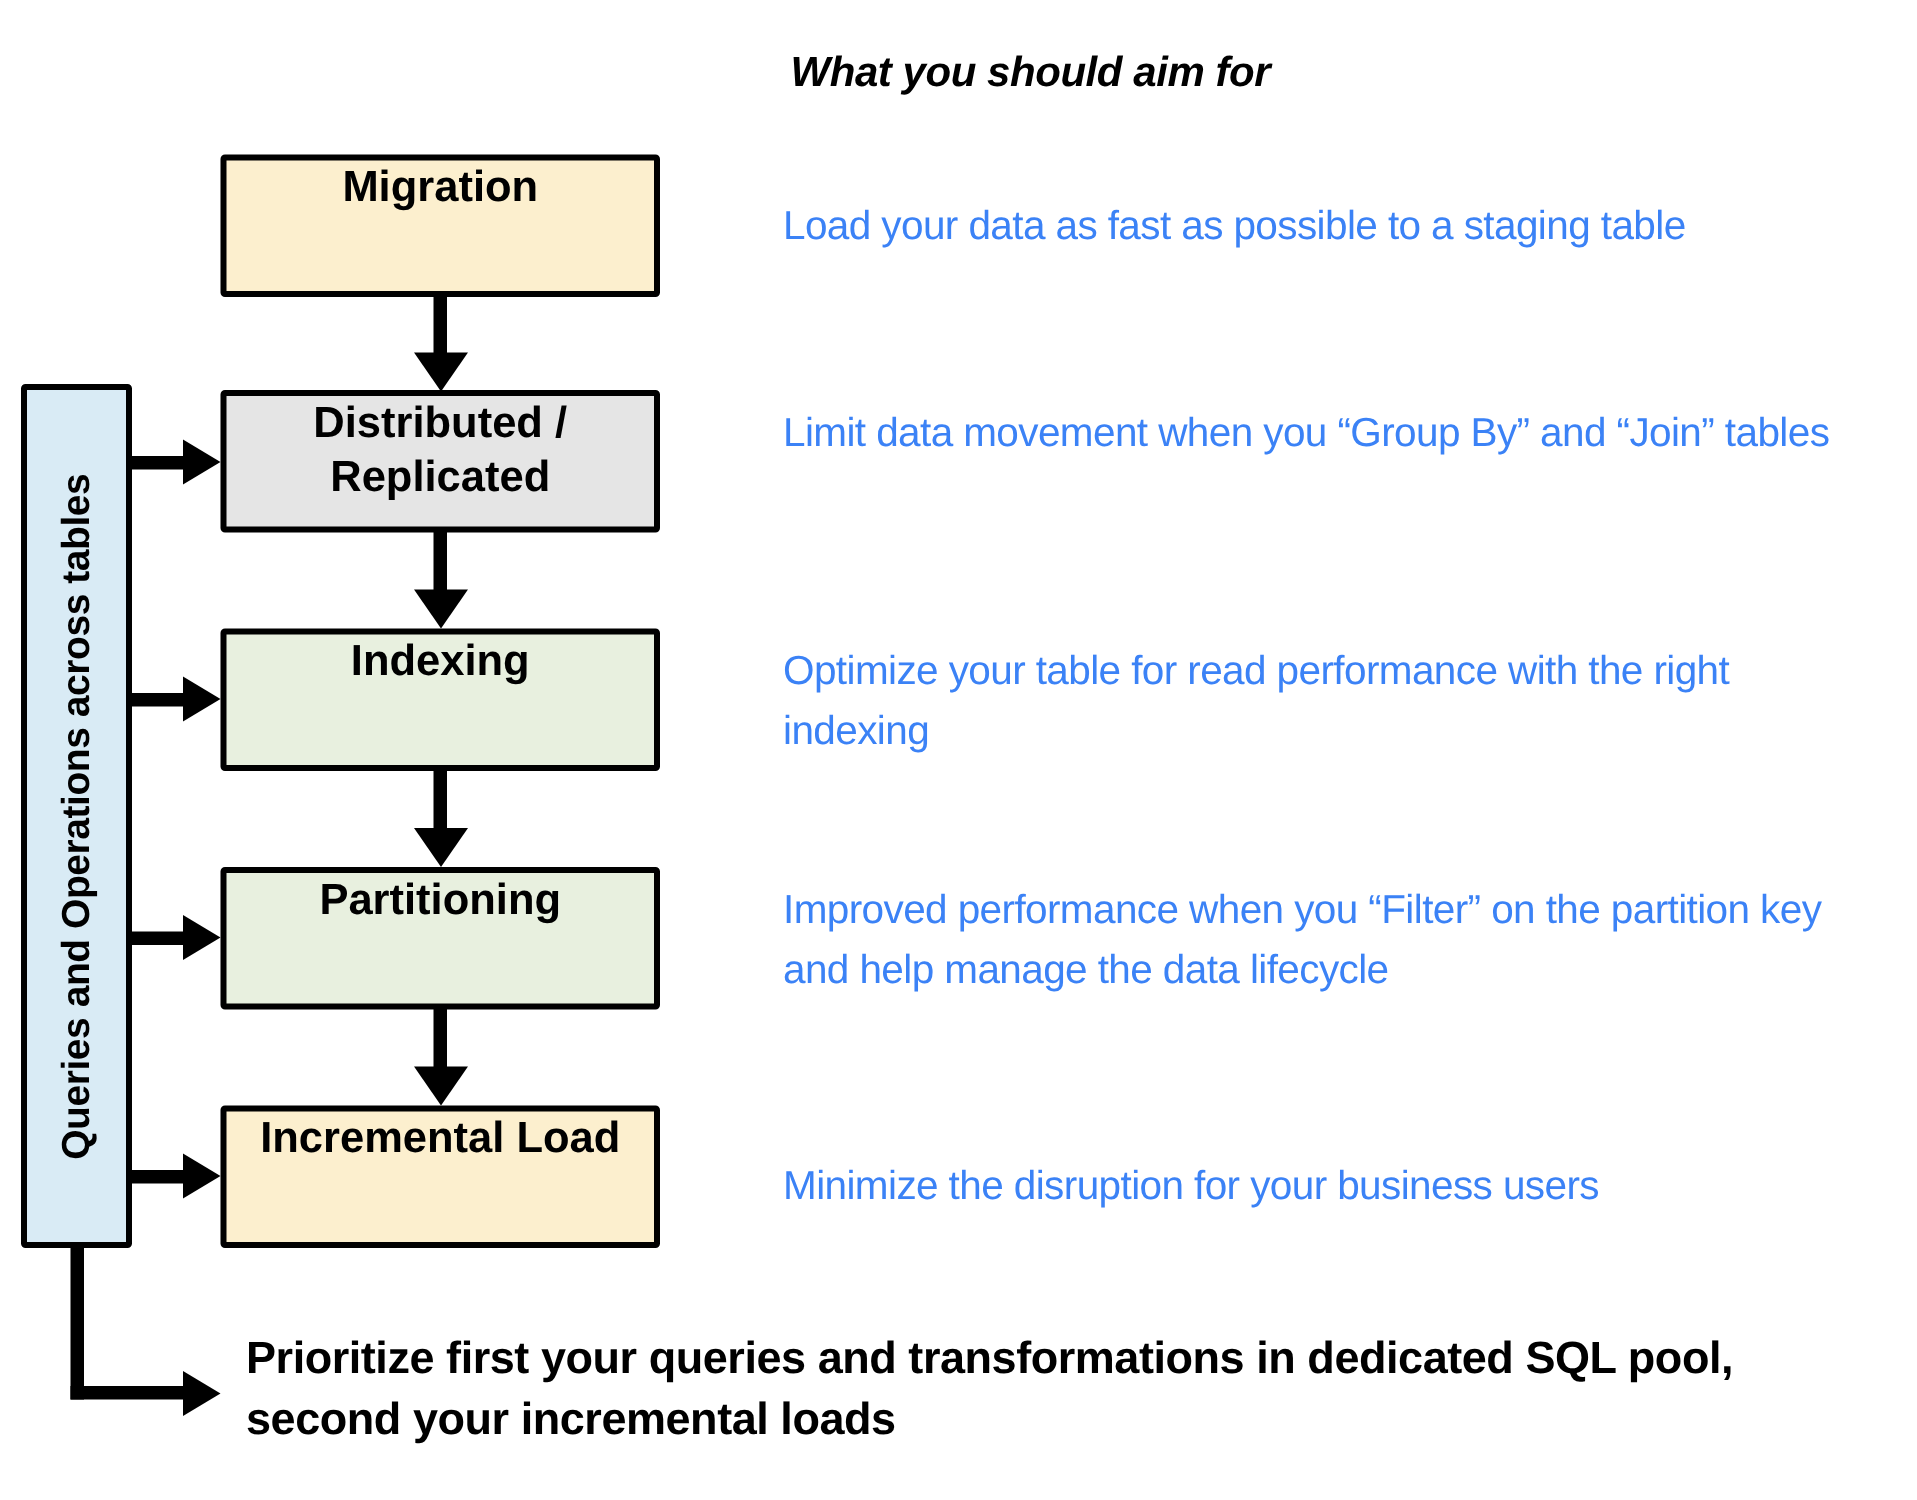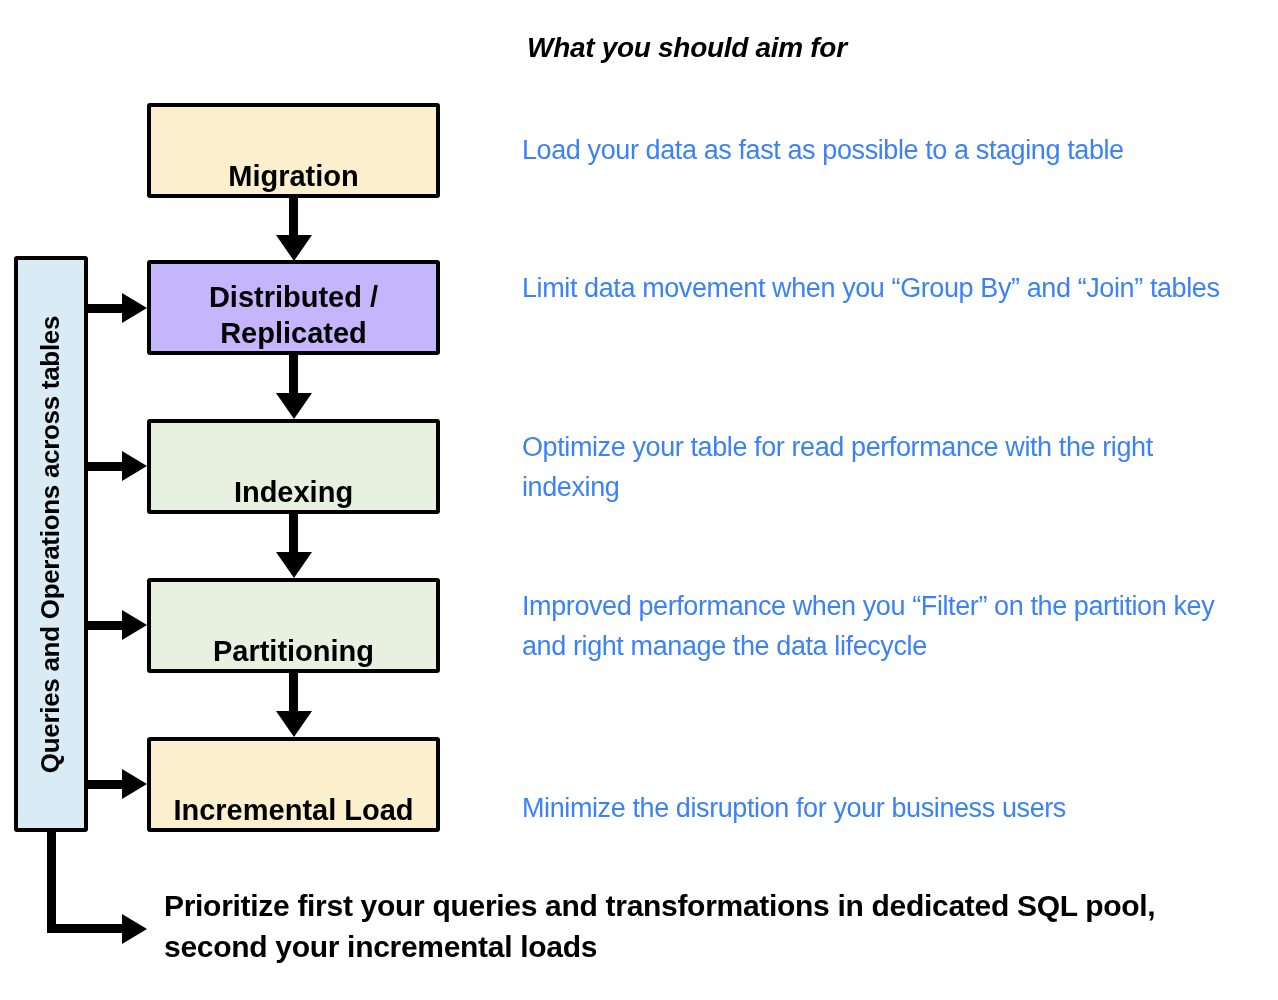--- a/index.html
+++ b/index.html
@@ -24,21 +24,21 @@
     font-style: italic;
   }
   .stage-box {
     position: absolute;
     left: 147px;
     width: 293px;
     height: 95px;
     border: 4px solid #000;
     border-radius: 3px;
     display: flex;
-    align-items: flex-end;
+    align-items: flex-start;
     justify-content: center;
     text-align: center;
     font-size: 29px;
     font-weight: bold;
     line-height: 1.25;
     padding: 0 10px;
   }
   .sidebar {
     position: absolute;
     left: 14px;
@@ -94,21 +94,21 @@
 
   <div class="title">What you should aim for</div>
 
   <div class="sidebar" style="background-color: rgb(217, 235, 245);">
     <span class="sidebar-label">Queries and Operations across tables</span>
   </div>
 
   <div class="stage-box" style="top: 103px; background-color: rgb(252, 239, 206);">
     <span>Migration</span>
   </div>
-  <div class="stage-box" style="top: 260px; background-color: #c4b5fd;">
+  <div class="stage-box" style="top: 260px; background-color: #e5e5e5;">
     <span>Distributed / Replicated</span>
   </div>
   <div class="stage-box" style="top: 419px; background-color: rgb(232, 240, 223); padding-left: 10px;">
     <span>Indexing</span>
   </div>
   <div class="stage-box" style="top: 737px; background-color: rgb(252, 239, 206);">
     <span>Incremental Load</span>
   </div>
   <div class="stage-box" style="top: 578px; background-color: rgb(232, 240, 223);">
     <span>Partitioning</span>
@@ -138,18 +138,18 @@
   <div class="shaft-h" style="left:84px;top:780px;width:38px"></div>
   <div class="head-h" style="left:122px;top:769px"></div>
 
   <div class="shaft-v" style="left:47px;top:828px;height:105px"></div>
   <div class="shaft-h" style="left:47px;top:924px;width:75px"></div>
   <div class="head-h" style="left:122px;top:914px"></div>
 
   <div class="desc" style="top:130px">Load your data as fast as possible to a staging table</div>
   <div class="desc" style="top:268px">Limit data movement when you “Group By” and “Join” tables</div>
   <div class="desc" style="top:427px">Optimize your table for read performance with the right indexing</div>
-  <div class="desc" style="top:586px">Improved performance when you “Filter” on the partition key and right manage the data lifecycle</div>
-  <div class="desc" style="top:788px">Minimize the disruption for your business users</div>
+  <div class="desc" style="top:586px">Improved performance when you “Filter” on the partition key and help manage the data lifecycle</div>
+  <div class="desc" style="top:770px">Minimize the disruption for your business users</div>
 
   <div class="footer-note">Prioritize first your queries and transformations in dedicated SQL pool, second your incremental loads</div>
 
 </div>
 
 </body></html>

